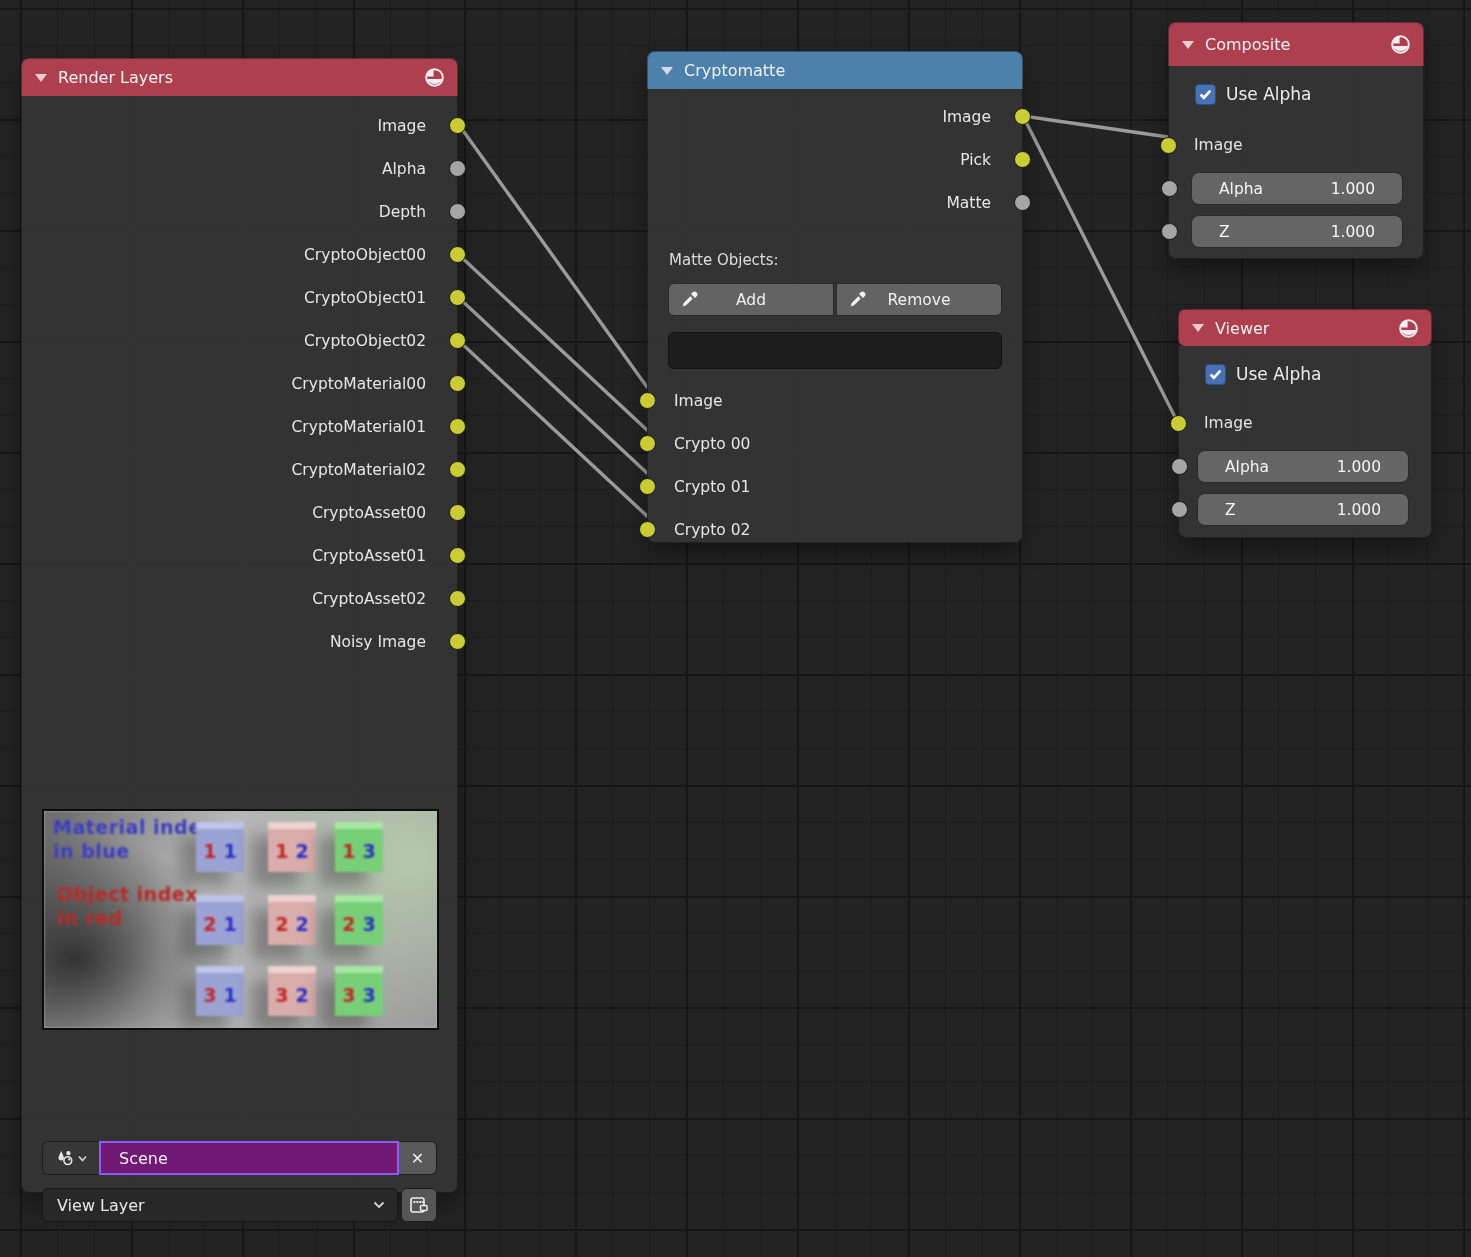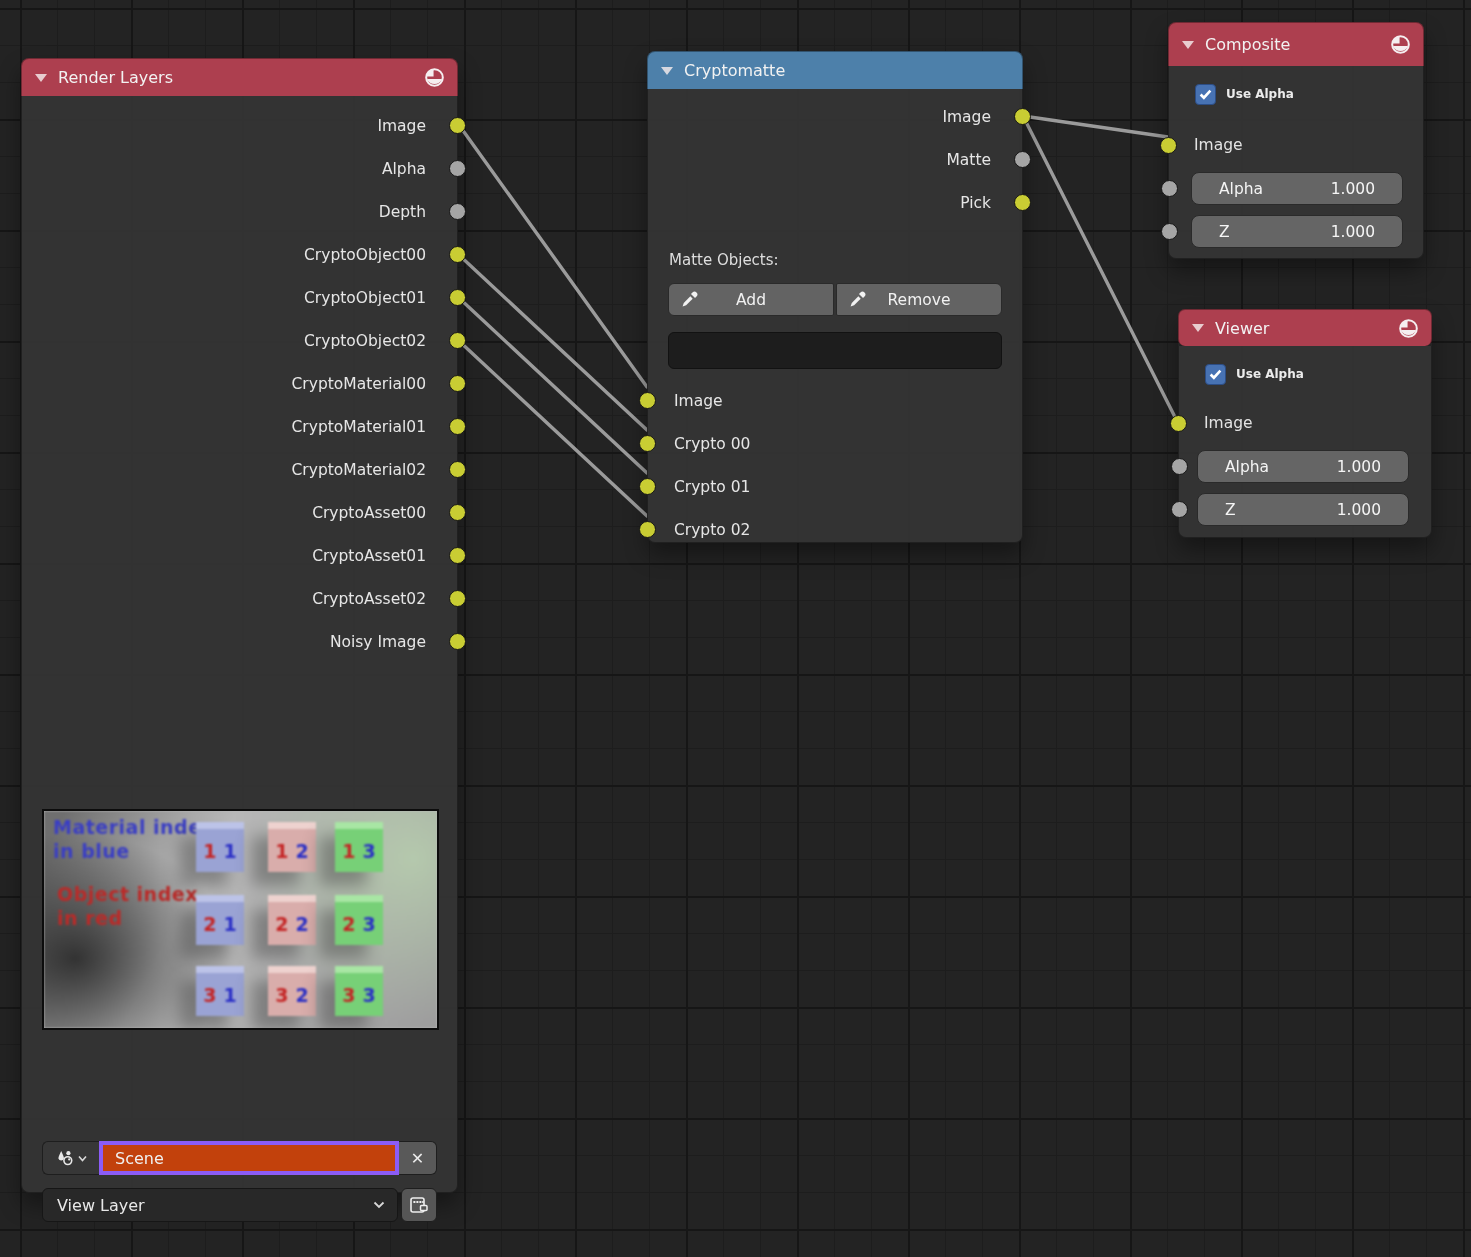--- a/index.html
+++ b/index.html
@@ -79,22 +79,22 @@
   .cube.pink { background:#d9adab; border-top:7px solid #eed2cf; }
   .cube.green{ background:#77d077; border-top:7px solid #a8e6a4; }
   .dig-o{ color:#c42424; } .dig-m{ color:#2a2fc6; }
   
   .rl-scene-row{ position:absolute; left:20px; top:1045px; right:20px; height:34px; display:flex; }
   .scene-icon-btn{
     width:57px; background:#373737; border:1px solid #1e1e1e; border-right:none;
     border-radius:6px 0 0 6px; display:flex; align-items:center; justify-content:center; gap:3px;
   }
   .scene-field{
-    flex:1; background:#c2410c; border:4px solid #8b5cf6; color:#f0f0f0;
-    font-size:16px; display:flex; align-items:center; padding-left:12px;
+    flex:1; background:#701a75; border:2px solid #8b5cf6; color:#f0f0f0;
+    font-size:16px; display:flex; align-items:center; padding-left:18px;
   }
   .x-btn{
     width:38px; background:#595959; border:1px solid #1e1e1e; border-left:none;
     border-radius:0 6px 6px 0; display:flex; align-items:center; justify-content:center;
     color:#ececec; font-size:16px;
   }
   .rl-vl-row{ position:absolute; left:20px; top:1092px; right:20px; height:34px; display:flex; gap:3px; }
   .vl-select{
     flex:1; background:#282828; border:1px solid #161616; border-radius:6px;
     display:flex; align-items:center; padding:0 12px 0 14px; font-size:16px; color:#e8e8e8;
@@ -113,21 +113,21 @@
   }
   .btn.left{ border-radius:6px 2px 2px 6px; } .btn.right{ border-radius:2px 6px 6px 2px; }
   .btn .ico{ position:absolute; left:12px; }
   .btn{ position:relative; }
   .cm-list{
     margin:3px 20px 0 20px; height:37px; background:#1d1d1d;
     border:1px solid #121212; border-radius:6px;
   }
   .cm-inputs{ margin-top:10px; }
   
-  .chk-row{ position:absolute; display:flex; align-items:center; gap:10px; height:24px; font-size:12px; color:#ececec;font-weight:bold; }
+  .chk-row{ position:absolute; display:flex; align-items:center; gap:10px; height:24px; font-size:17px; color:#ececec; }
   .checkbox{
     width:21px; height:21px; background:#4772b3; border:1px solid #2c4d85; border-radius:4px;
     display:flex; align-items:center; justify-content:center;
   }
   .img-row{ position:absolute; height:24px; display:flex; align-items:center; font-size:15.5px; }
   .img-row .sock{ left:-9px; }
   .slider{
     position:absolute; height:33px; background:#656565; border:1px solid #2a2a2a; border-radius:8px;
     display:flex; align-items:center; justify-content:space-between;
     padding:0 27px; font-size:15.5px; color:#f5f5f5;
@@ -307,26 +307,26 @@
   <div class="node-header hdr-blue">
     <span class="tri"></span>
     <span class="hdr-title">Cryptomatte</span>
   </div>
   <div class="node-body" style="height:454px; padding-top:6px;">
     <div class="row out">
         <span>Image</span>
         <span class="sock y"></span>
       </div>
     <div class="row out">
+        <span>Pick</span>
+        <span class="sock y"></span>
+      </div>
+    <div class="row out">
         <span>Matte</span>
         <span class="sock g"></span>
-      </div>
-    <div class="row out">
-        <span>Pick</span>
-        <span class="sock y"></span>
       </div>
 
     <div class="cm-label">Matte Objects:</div>
 
     <div class="cm-btn-row">
       <div class="btn left">
         <svg class="ico" width="17" height="17" viewBox="0 0 16 16">
           <path d="M1.5 14.5 L2.6 11.2 L8.8 5 L11 7.2 L4.8 13.4 Z" fill="#f2f2f2"></path>
           <path d="M9.4 2.8 L13.2 6.6 L14.6 5.2 A2.4 2.4 0 0 0 10.8 1.4 Z" fill="#f2f2f2"></path>
         </svg>

